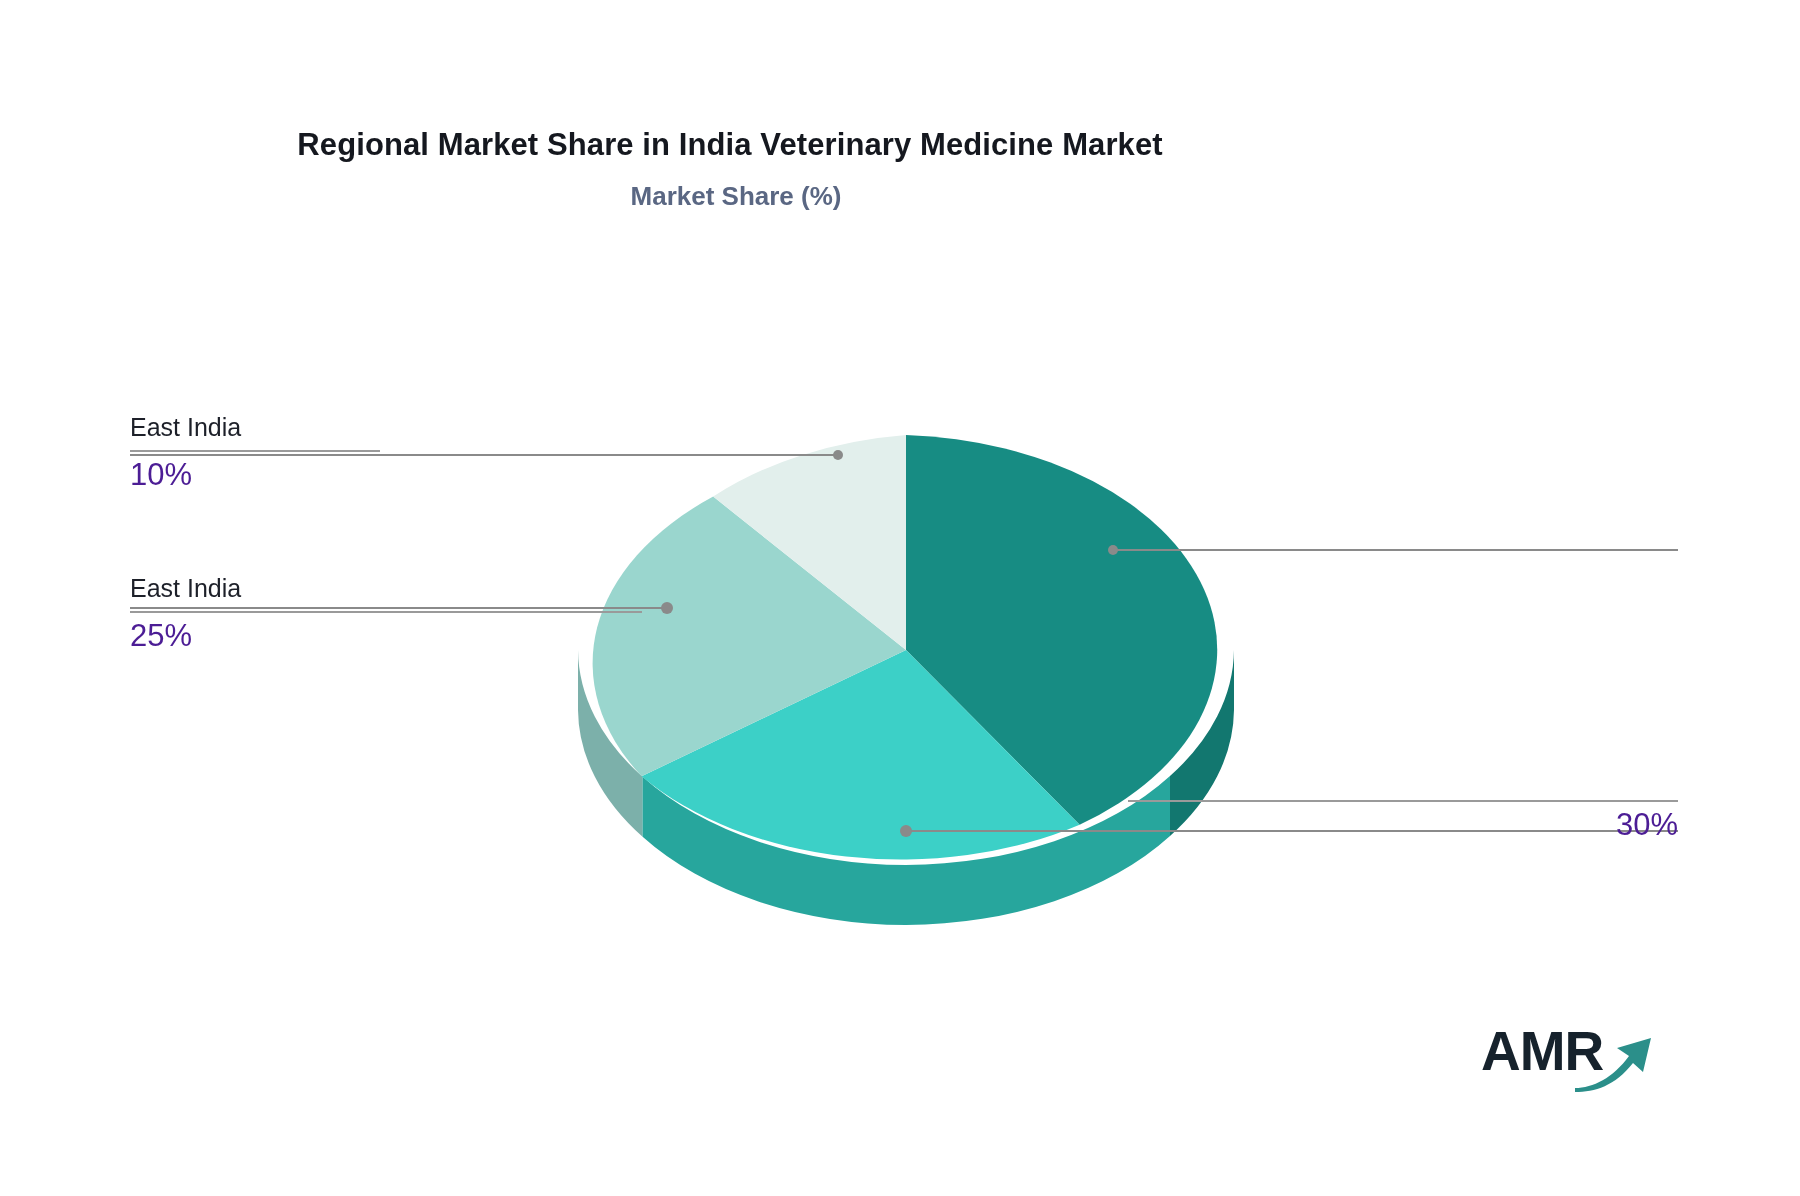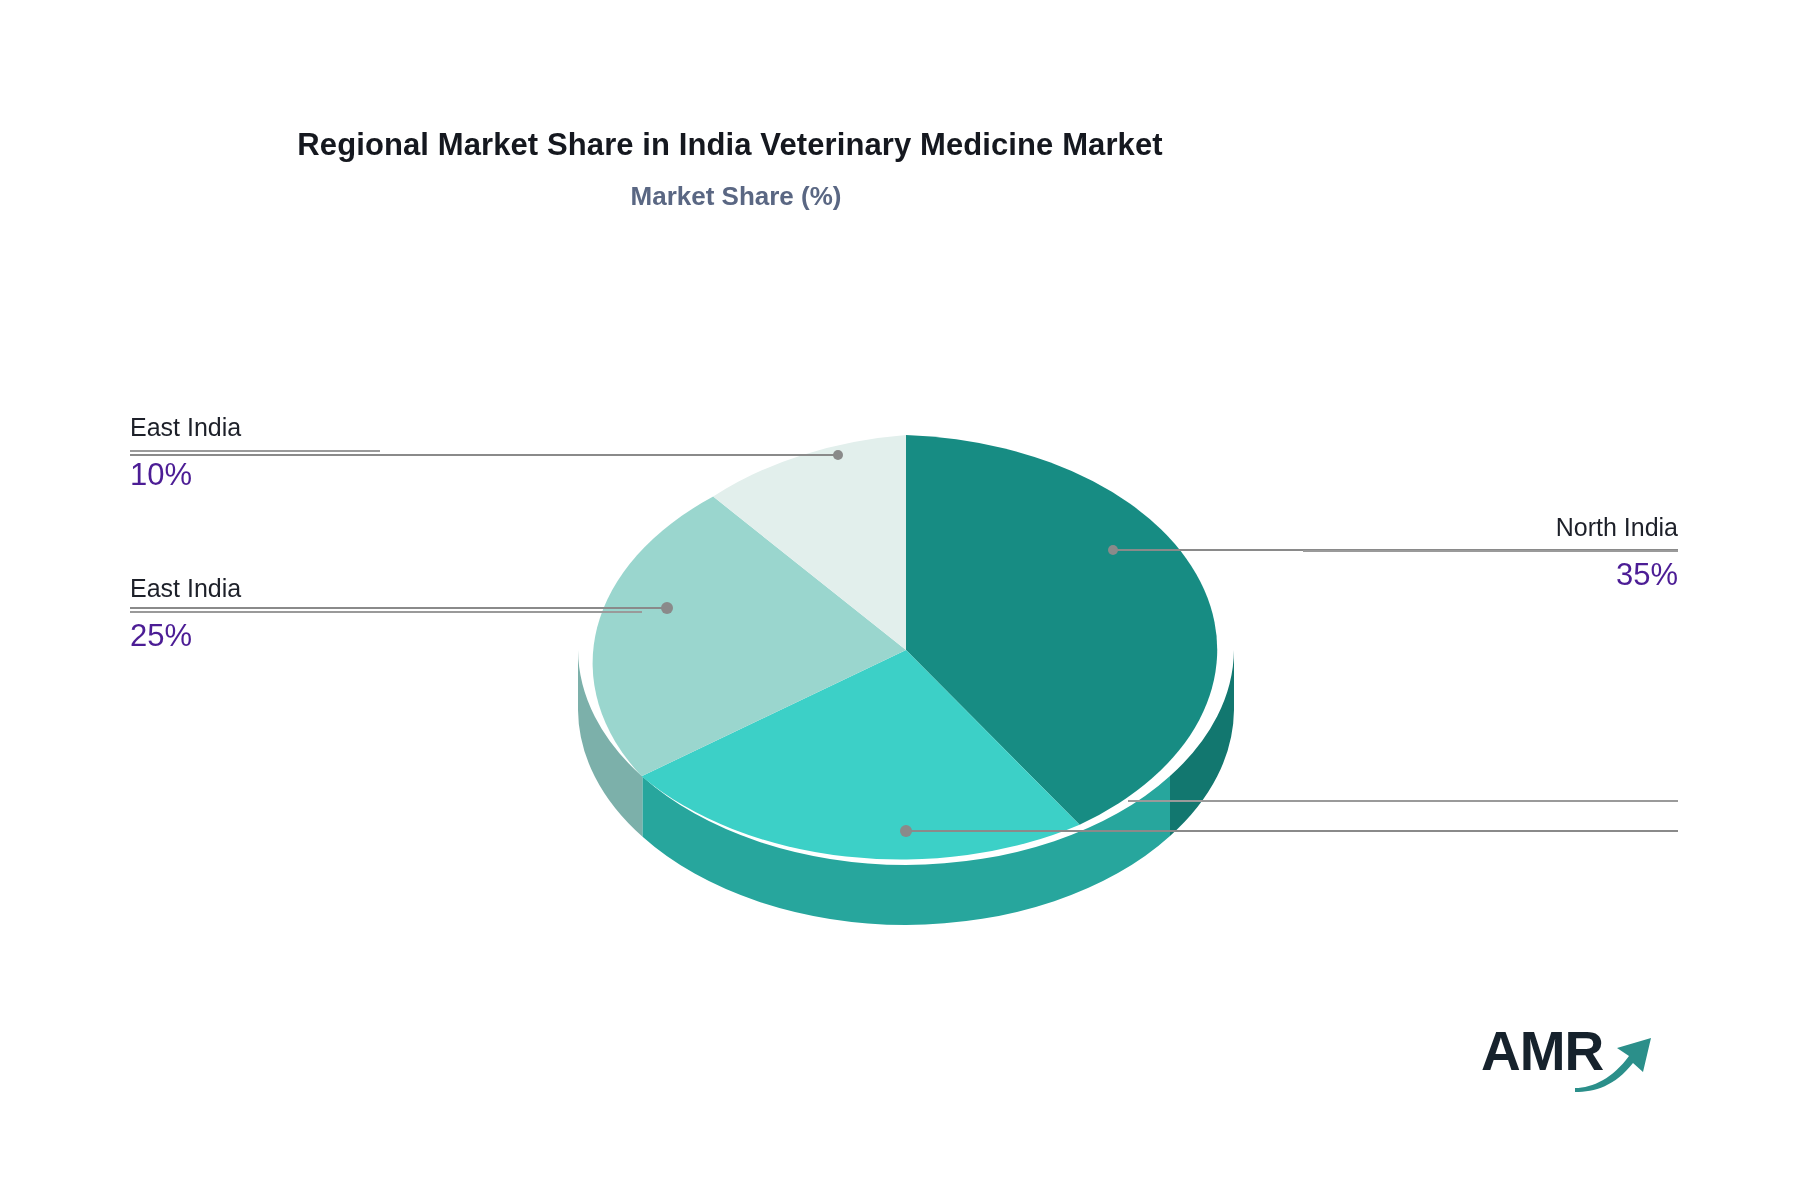--- a/index.html
+++ b/index.html
@@ -193,28 +193,24 @@
     <div class="cl-rule"></div>
     <div class="cl-value">10%</div>
   </div>
 
   <div class="callout left" id="callout-west">
     <div class="cl-name">East India</div>
     <div class="cl-rule"></div>
     <div class="cl-value">25%</div>
   </div>
 
-  <div class="callout right" id="callout-north">
-    <div class="cl-name">North India</div>
-    <div class="cl-rule"></div>
-    <div class="cl-value">35%</div>
-  </div>
 
   <div class="callout right" id="callout-south">
     <div class="cl-rule"></div>
+    <div class="cl-value">30%</div>
   </div>
 
   <div id="amr-logo">
     <div class="amr-text">AMR</div>
     <svg width="82" height="62" viewBox="0 0 82 62">
       <path fill="#2b8f8a" d="M2 58 C 20 58 40 48 56 26 L 44 18 L 78 8 L 70 42 L 60 33
                C 42 56 22 62 2 62 Z"></path>
     </svg>
   </div>
 

